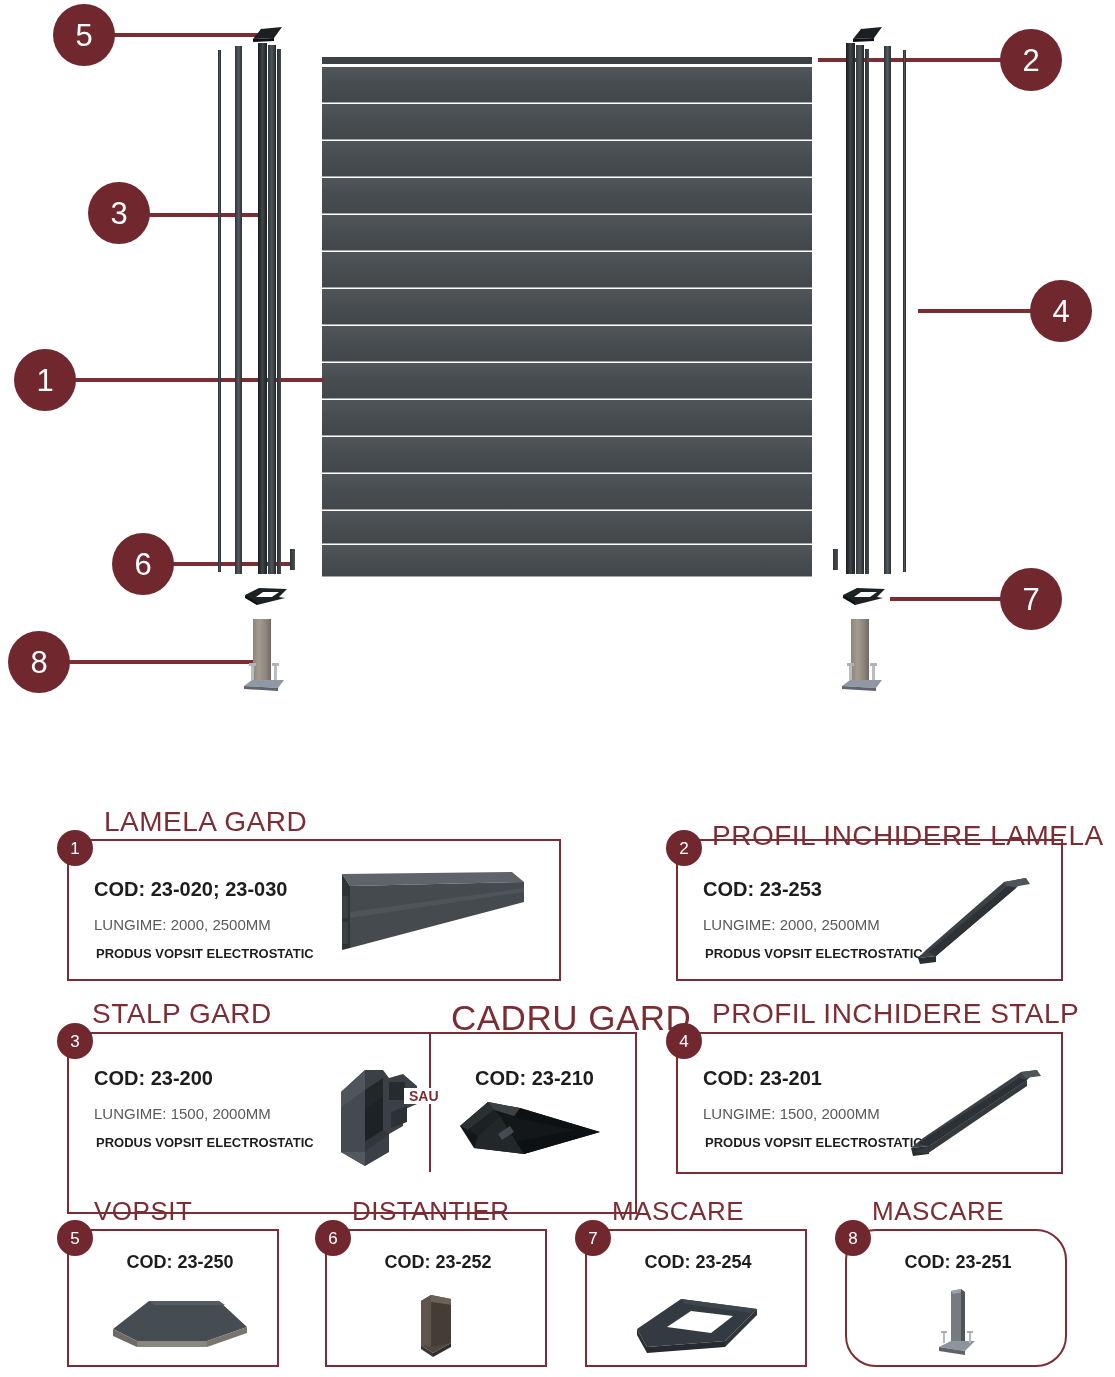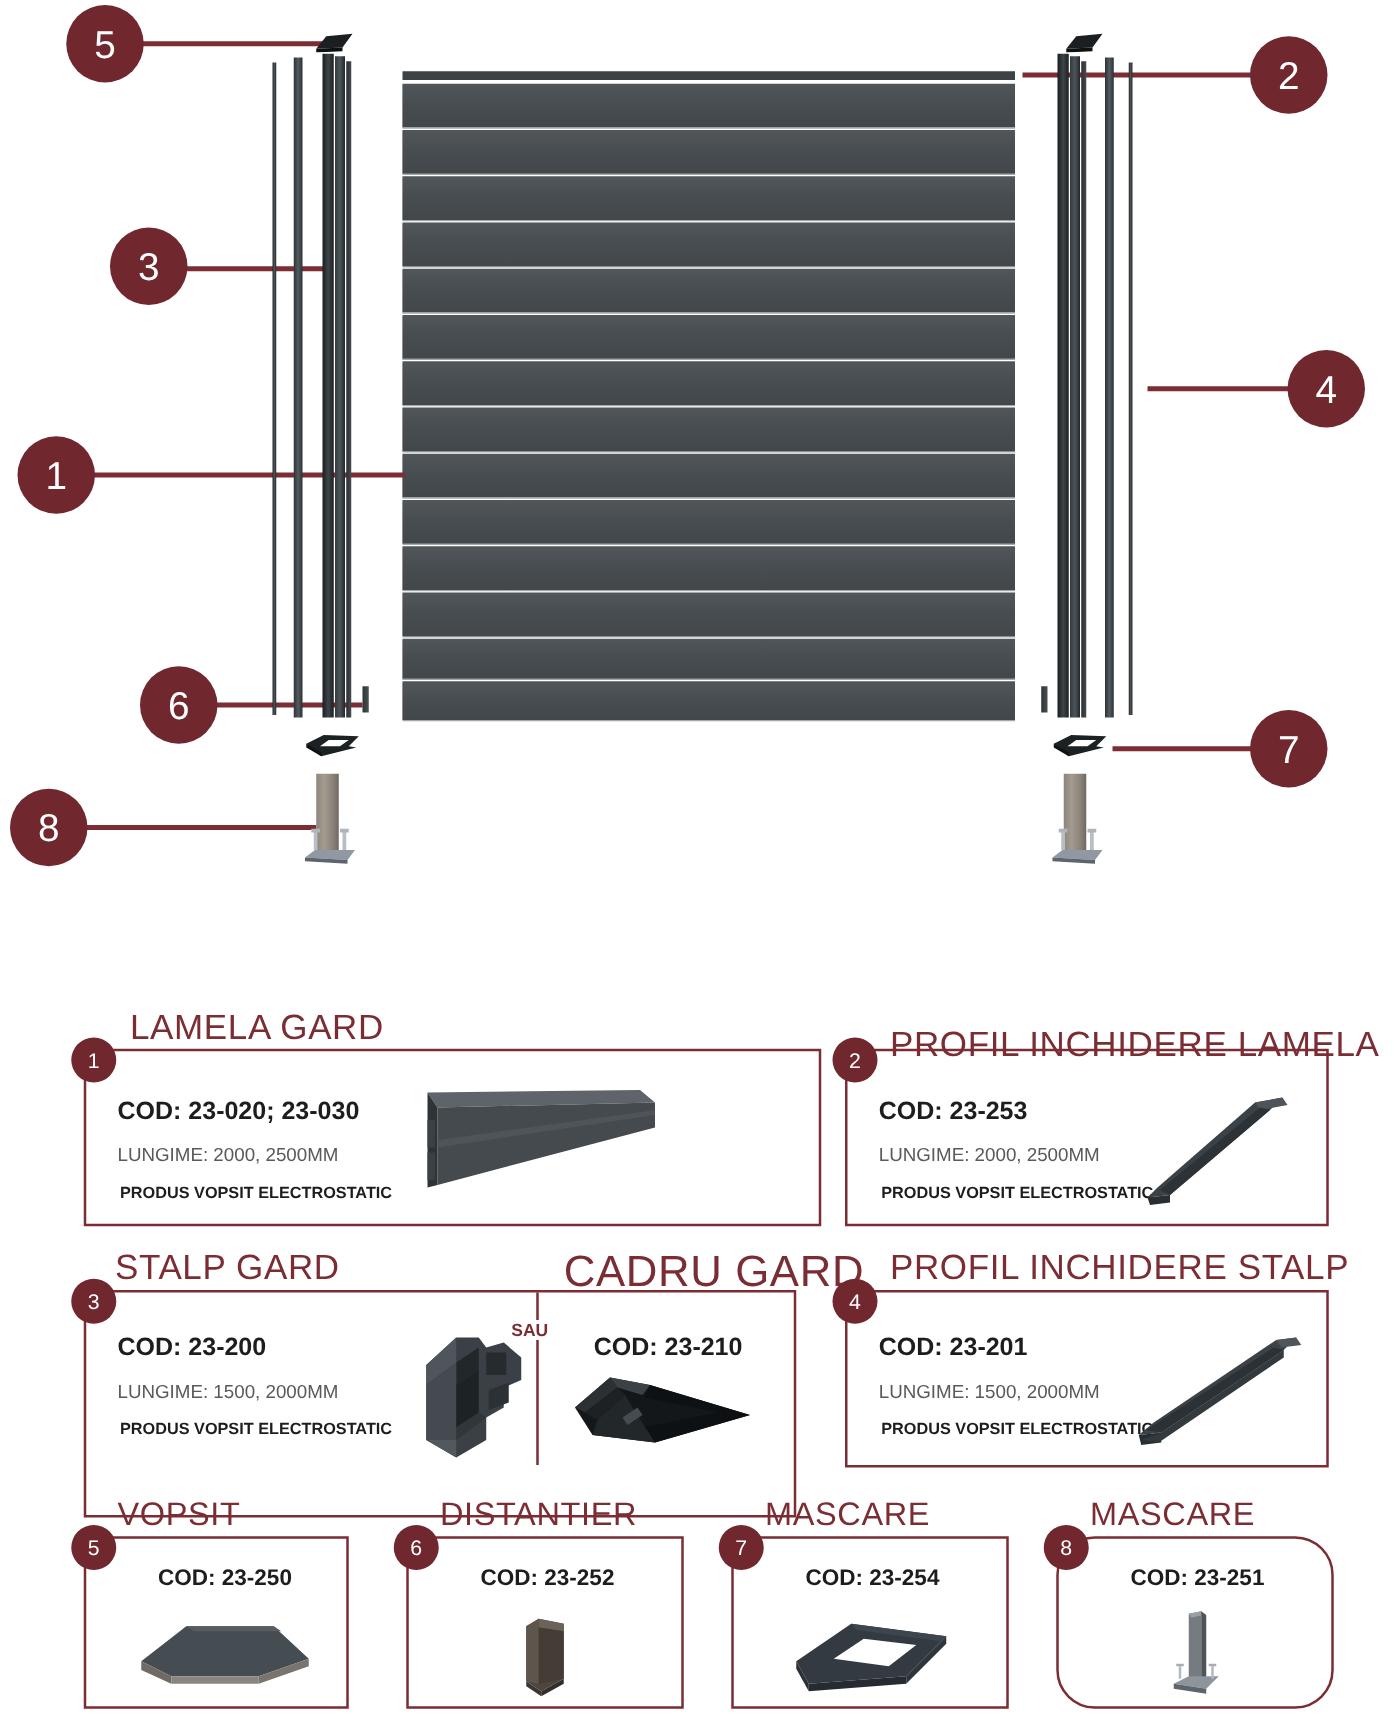--- a/index.html
+++ b/index.html
@@ -145,20 +145,21 @@
   .sau {
     position: absolute;
     color: #7B2D33;
     background: #ffffff;
     font-size: 14px;
     font-weight: bold;
     padding: 1px 5px;
     z-index: 5;
     line-height: 1;
     white-space: nowrap;
+    margin-top: 32px;
   }
   .prod-img { position: absolute; z-index: 3; }
 </style>
 </head>
 <body>
 
 <div id="diagram">
 
   <div>
     <div class="slat-top-cap" style="left:322px; top:57px; width:490px; height:7px;"></div>
@@ -251,21 +252,21 @@
   <div class="callout big" style="left:1000px;top:29px;">2</div>
   <div class="callout big" style="left:88px;  top:182px;">3</div>
   <div class="callout big" style="left:1030px;top:280px;">4</div>
   <div class="callout big" style="left:14px;  top:349px;">1</div>
   <div class="callout big" style="left:112px; top:533px;">6</div>
   <div class="callout big" style="left:1000px;top:568px;">7</div>
   <div class="callout big" style="left:8px;   top:631px;">8</div>
 </div>
 
 <div class="card-title" style="left:104px; top:808px; font-size:28px;">LAMELA GARD</div>
-<div class="card" style="left:67px; top:839px; width:590px; height:142px;">
+<div class="card" style="left:67px; top:839px; width:494px; height:142px;">
   <div class="cod" style="left:25px; top:38px; font-size:20px;">COD: 23-020; 23-030</div>
   <div class="lungime" style="left:25px; top:76px; font-size:15px;">LUNGIME: 2000, 2500MM</div>
   <div class="vopsit" style="left:27px; top:106px; font-size:13px;">PRODUS VOPSIT ELECTROSTATIC</div>
   <svg class="prod-img" style="left:265px; top:25px; width:200px; height:100px;" viewBox="0 0 200 100">
     <polygon points="8,8 178,6 190,16 16,20" fill="#5e646a"></polygon>
     <polygon points="16,20 190,16 190,36 16,82" fill="#454a4e"></polygon>
     <polygon points="8,8 16,20 16,82 8,84" fill="#2e3336"></polygon>
     <polygon points="16,46 190,22 190,26 16,52" fill="#50565b" opacity="0.8"></polygon>
     <polygon points="8,30 14,30 14,52 8,52" fill="#3a4044"></polygon>
     <polygon points="8,56 14,56 14,78 8,78" fill="#3a4044"></polygon>

